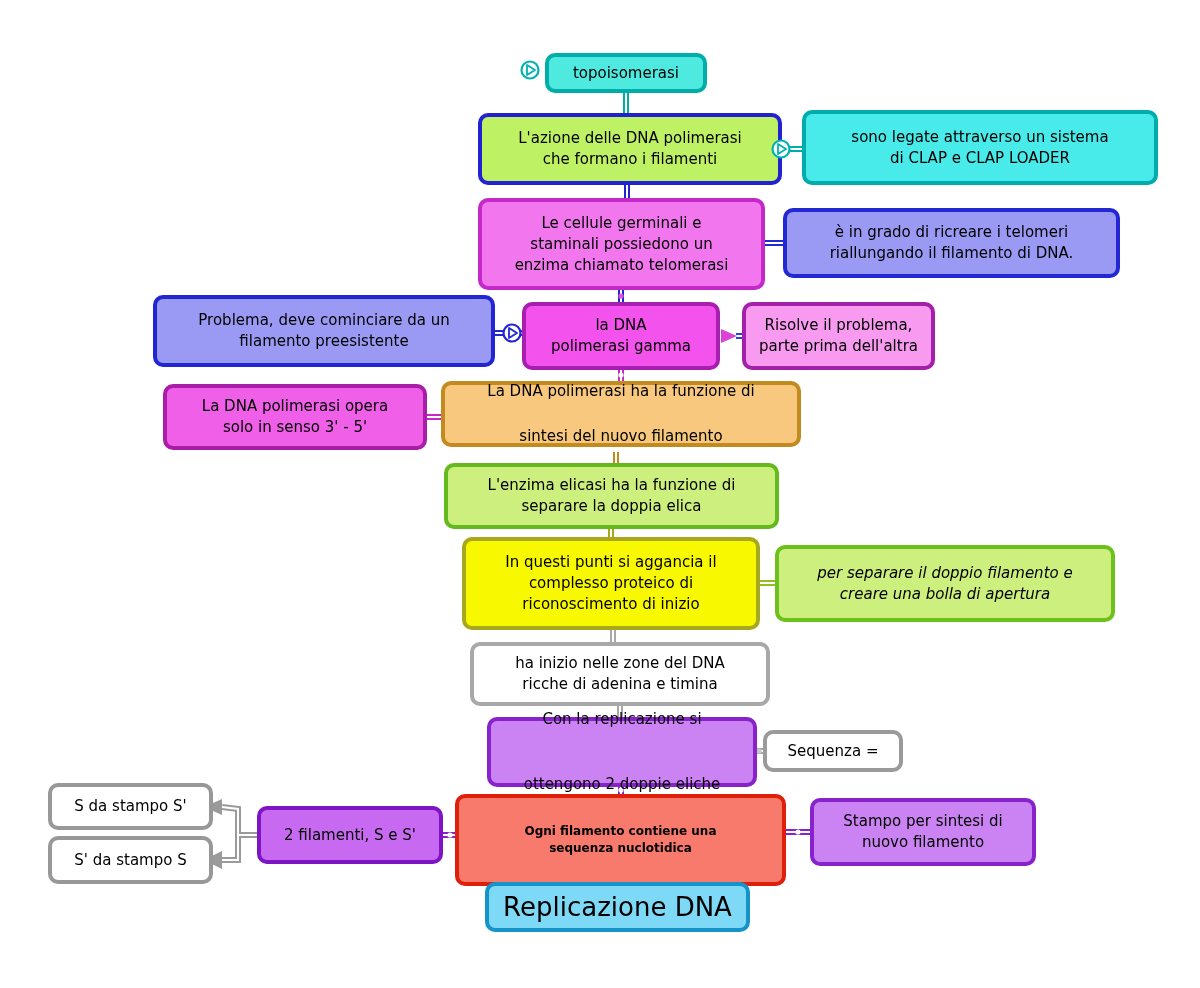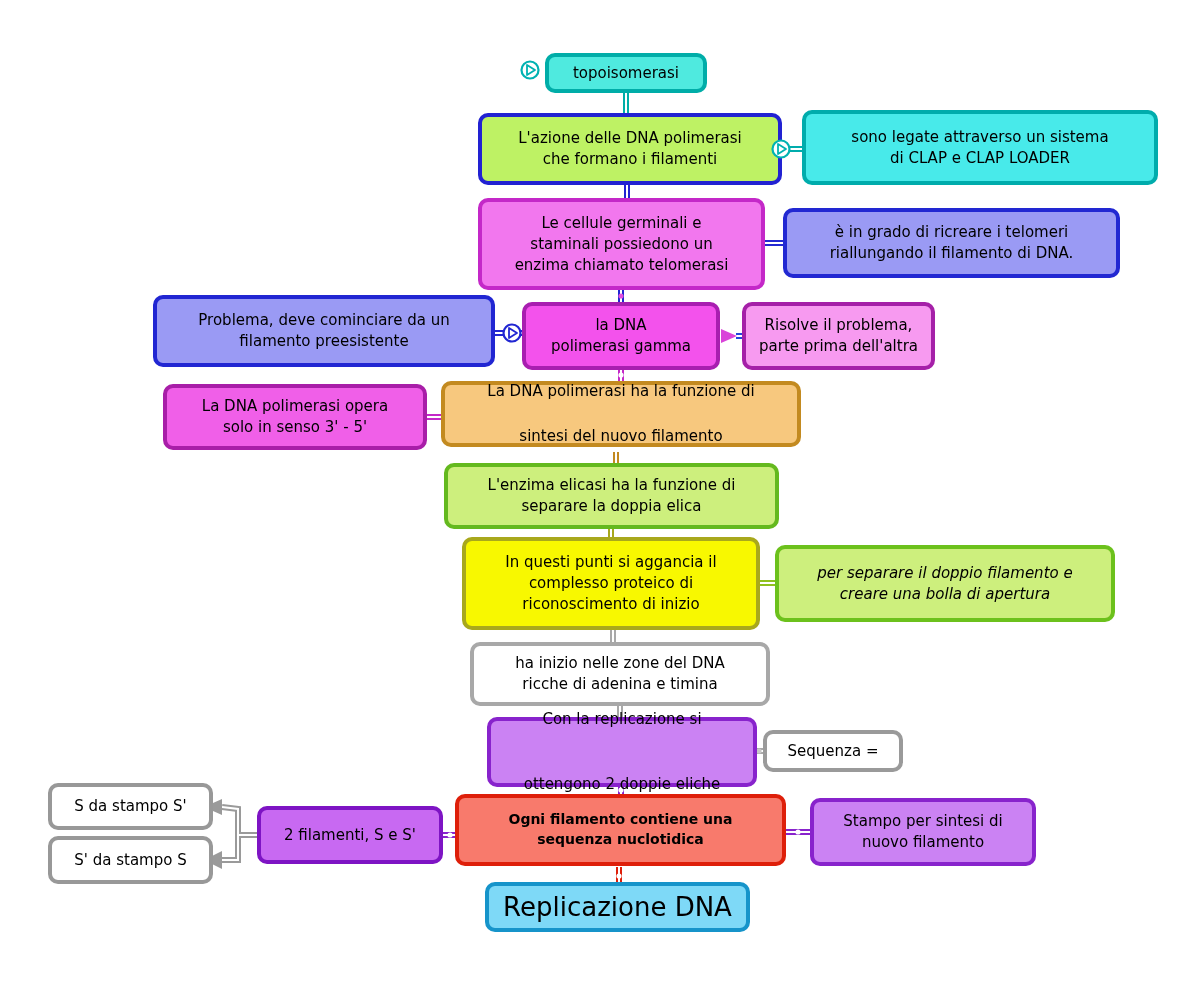--- a/index.html
+++ b/index.html
@@ -191,21 +191,21 @@
     </div>
     <div class="node" style="left: 48px; top: 783px; width: 165px; height: 47px; background: rgb(255, 255, 255); border-color: rgb(152, 152, 152);">
       <div class="line">S da stampo S'</div>
     </div>
     <div class="node" style="left: 48px; top: 836px; width: 165px; height: 48px; background: rgb(255, 255, 255); border-color: rgb(152, 152, 152);">
       <div class="line">S' da stampo S</div>
     </div>
     <div class="node" style="left: 257px; top: 806px; width: 186px; height: 58px; background: rgb(200, 105, 242); border-color: rgb(126, 20, 196);">
       <div class="line">2 filamenti, S e S'</div>
     </div>
-    <div class="node" style="left: 455px; top: 794px; width: 331px; height: 72px; background: rgb(248, 122, 108); border-color: rgb(222, 31, 10); font-weight: bold; font-size: 14px;">
+    <div class="node" style="left: 455px; top: 794px; width: 331px; height: 92px; background: rgb(248, 122, 108); border-color: rgb(222, 31, 10); font-weight: bold; font-size: 12px;">
       <div class="line">Ogni filamento contiene una</div>
       <div class="line">sequenza nuclotidica</div>
     </div>
     <div class="node" style="left: 810px; top: 798px; width: 226px; height: 68px; background: rgb(203, 130, 243); border-color: rgb(136, 35, 204);">
       <div class="line">Stampo per sintesi di</div>
       <div class="line">nuovo filamento</div>
     </div>
     <div class="node" style="left: 485px; top: 882px; width: 265px; height: 50px; background: rgb(126, 217, 247); border-color: rgb(22, 148, 202); font-weight: normal; font-size: 26px;">
       <div class="line">Replicazione DNA</div>
     </div>

